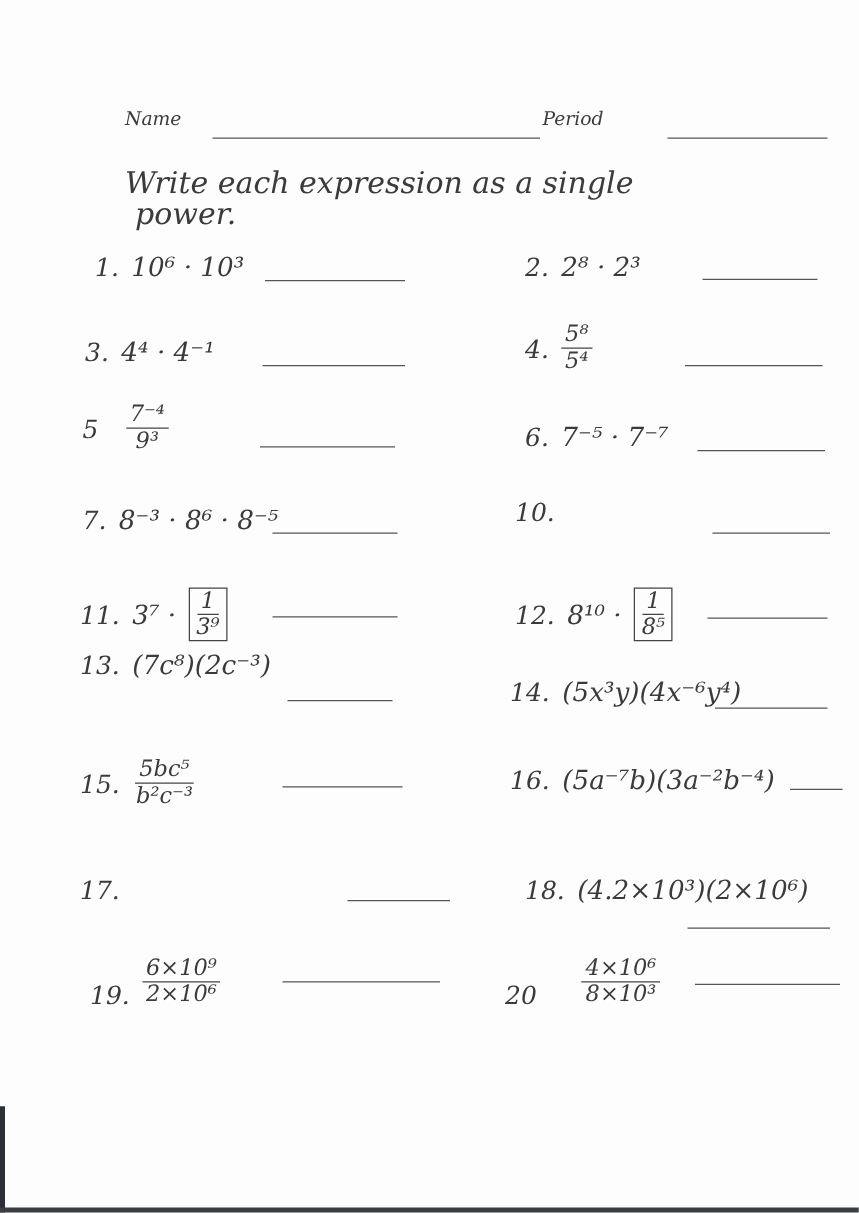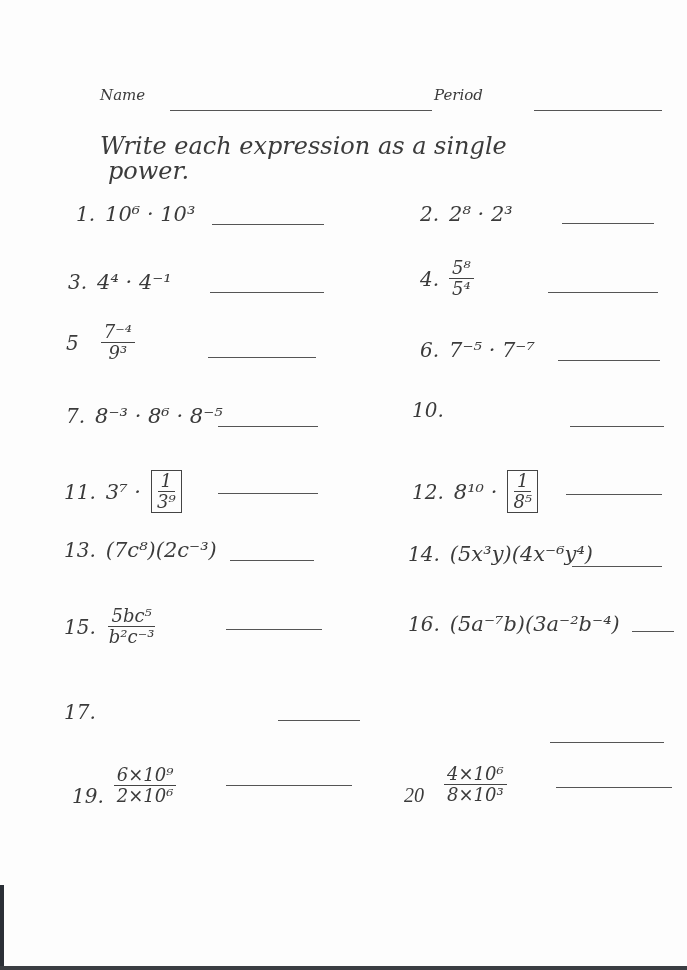--- a/index.html
+++ b/index.html
@@ -102,21 +102,21 @@
   <div class="prob hand" style="left:412px;top:470px;">
     <span class="num">12.</span>
     <span class="expr">8¹⁰ ·</span>
     <span class="frac bracket">
       <span class="n">1</span>
       <span class="d">8⁵</span>
     </span>
   </div>
   <div class="line" style="left:566px;top:494px;width:96px;"></div>
 
-  <div class="prob hand" style="left:64px;top:538px;">
+  <div class="prob hand" style="left:64px;top:520px;">
     <span class="num">13.</span>
     <span class="expr">(7c⁸)(2c⁻³)</span>
   </div>
   <div class="line" style="left:230px;top:560px;width:84px;"></div>
 
   <div class="prob hand" style="left:408px;top:542px;">
     <span class="num">14.</span>
     <span class="expr">(5x³y)(4x⁻⁶y⁴)</span>
   </div>
   <div class="line" style="left:572px;top:566px;width:90px;"></div>
@@ -134,33 +134,37 @@
     <span class="num">16.</span>
     <span class="expr">(5a⁻⁷b)(3a⁻²b⁻⁴)</span>
   </div>
   <div class="line" style="left:632px;top:631px;width:42px;"></div>
 
   <div class="prob hand" style="left:64px;top:700px;">
     <span class="num">17.</span>
   </div>
   <div class="line" style="left:278px;top:720px;width:82px;"></div>
 
+  <div class="prob hand" style="left:420px;top:700px;">
+    <span class="num">18.</span>
+    <span class="expr">(4.2×10³)(2×10⁶)</span>
+  </div>
   <div class="line" style="left:550px;top:742px;width:114px;"></div>
 
   <div class="prob hand" style="left:72px;top:762px;">
     <span class="num" style="margin-top:22px;">19.</span>
     <span class="frac">
       <span class="n">6×10⁹</span>
       <span class="d">2×10⁶</span>
     </span>
   </div>
   <div class="line" style="left:226px;top:785px;width:126px;"></div>
 
   <div class="prob hand" style="left:404px;top:762px;">
-    <span class="num" style="margin-top:22px;margin-right:10px;font-family:Liberation Serif, serif;">20</span>
+    <span class="num" style="margin-top:22px;margin-right:26px;">20</span>
     <span class="frac">
       <span class="n">4×10⁶</span>
       <span class="d">8×10³</span>
     </span>
   </div>
   <div class="line" style="left:556px;top:787px;width:116px;"></div>
 
 </div>
 
 <div class="edge-left"></div>

